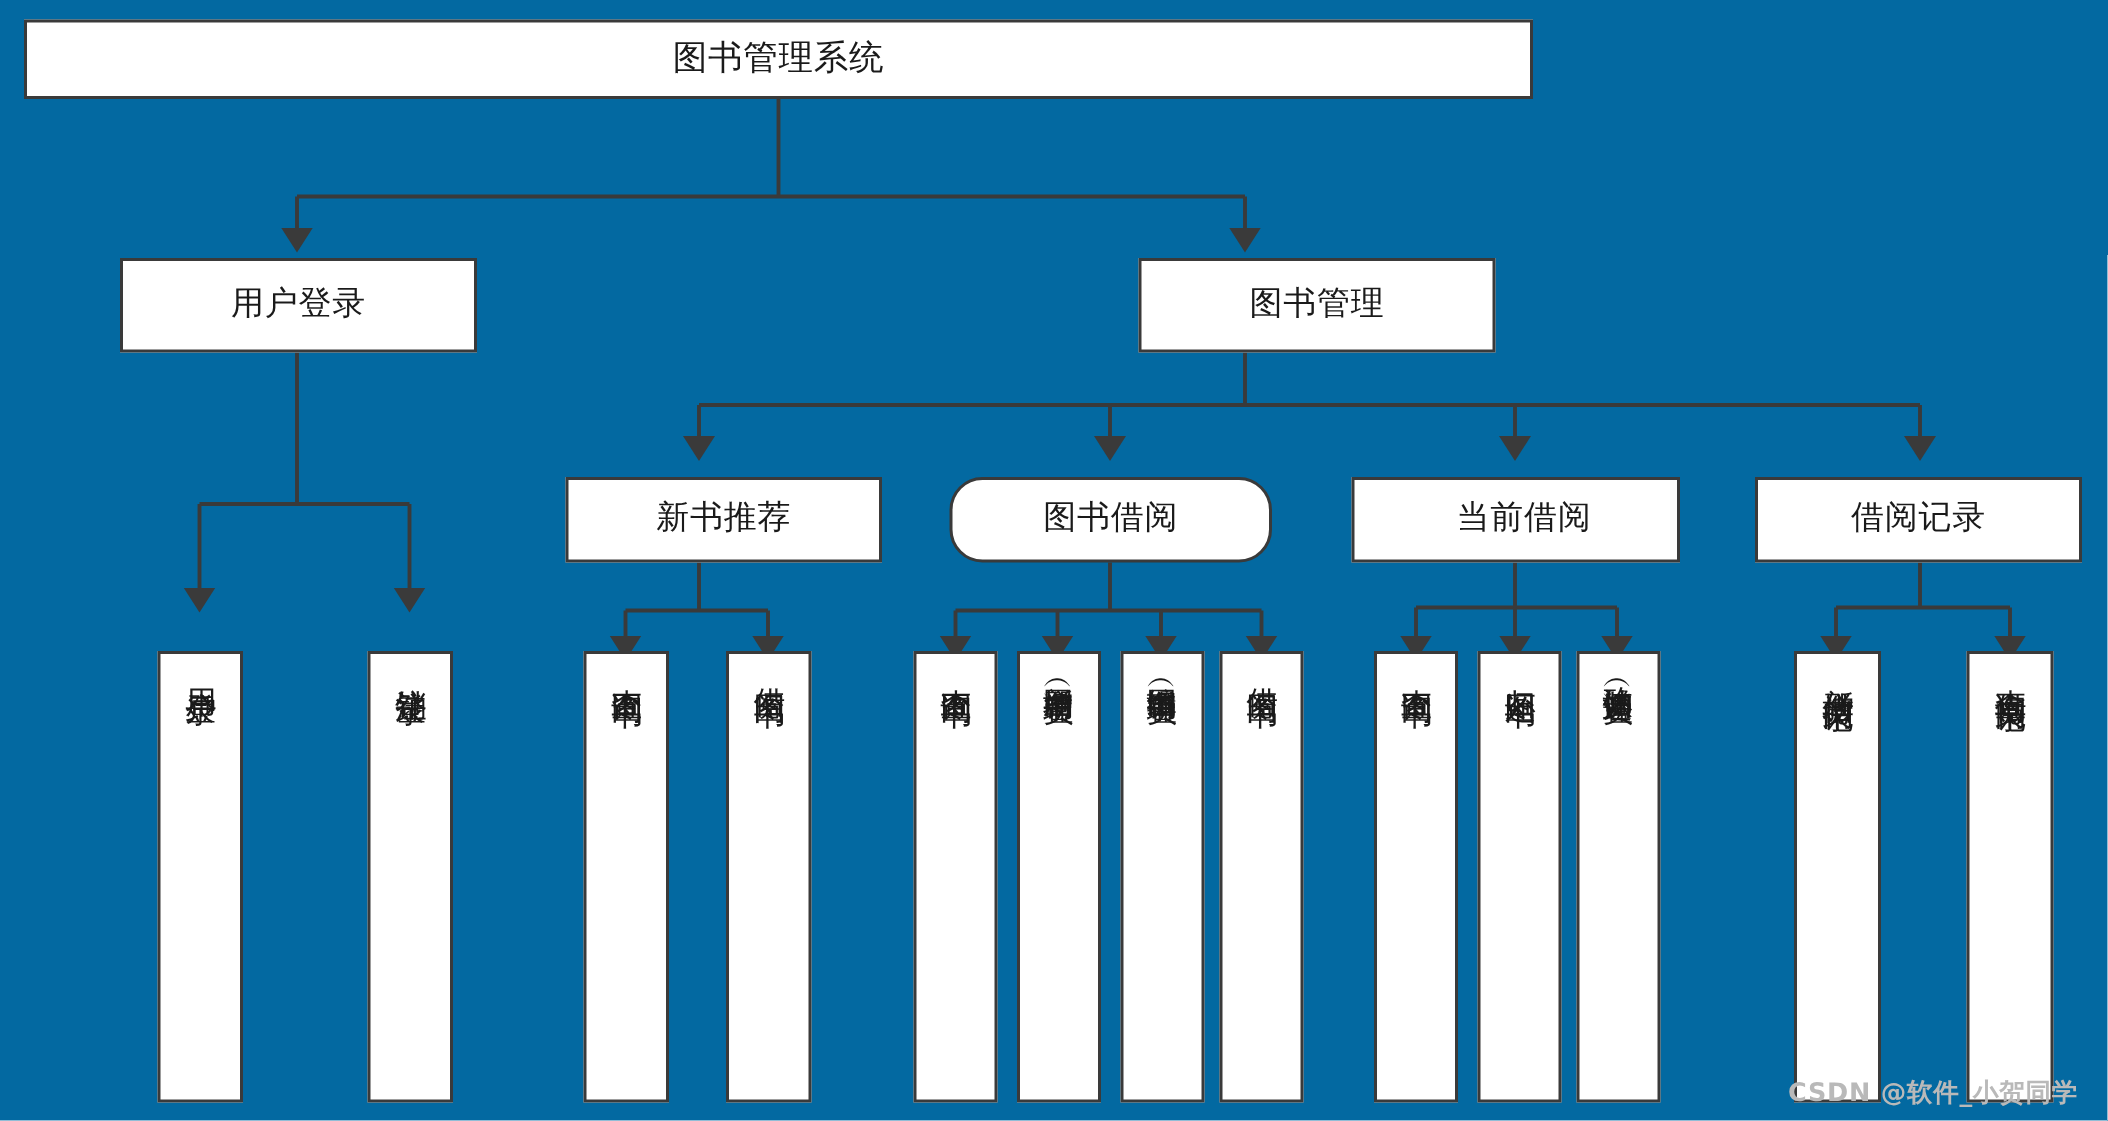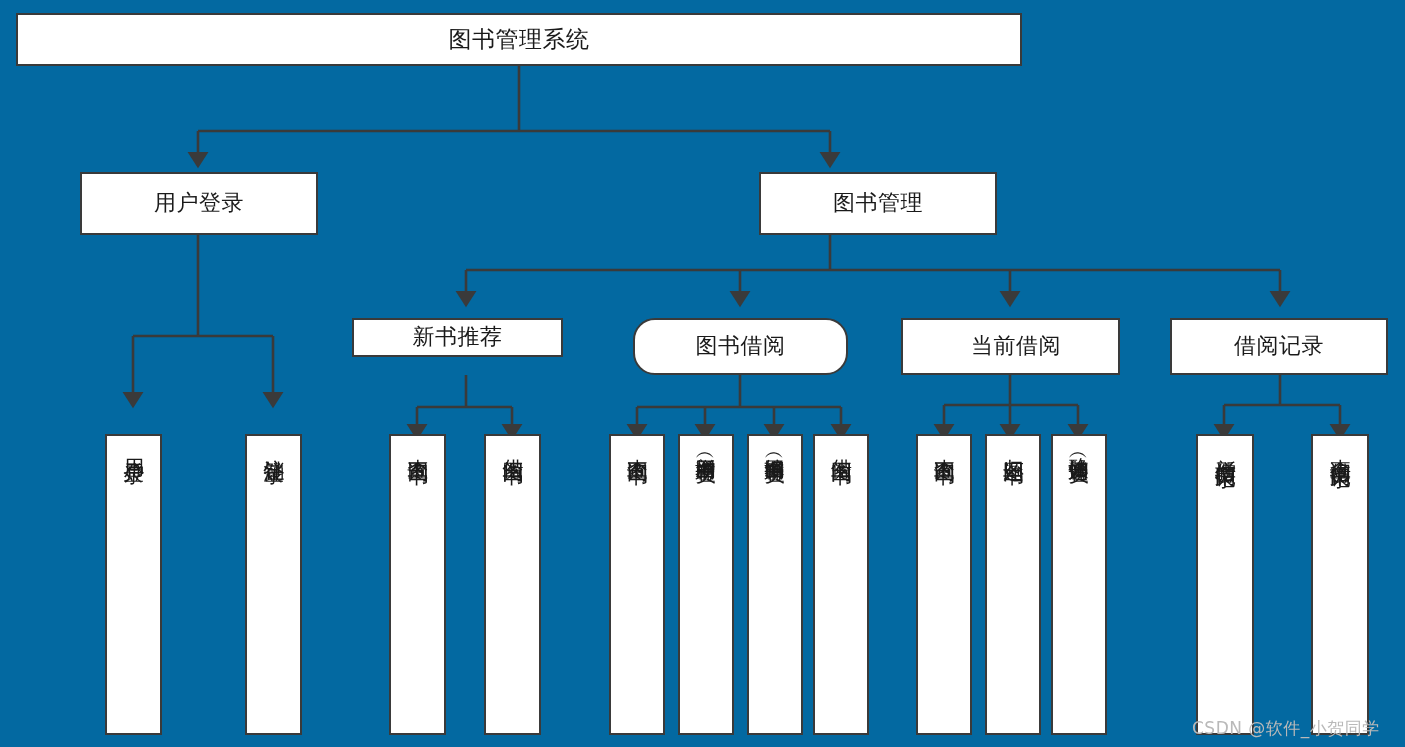--- a/index.html
+++ b/index.html
@@ -64,20 +64,21 @@
     font-size: 20px;
     letter-spacing: 1px;
   }
   .watermark {
     position: absolute;
     font-size: 17px;
     color: #b9b9b9;
     letter-spacing: 0.5px;
     white-space: nowrap;
     pointer-events: none;
+    font-weight: bold;
   }
 </style>
 </head>
 <body>
 
 <div id="diagram-canvas">
 
   <svg id="diagram-svg" viewBox="0 0 1405 747" xmlns="http://www.w3.org/2000/svg">
     <defs>
       <marker id="arrowhead" markerWidth="9" markerHeight="9" refX="3.2" refY="4.5" orient="auto" markerUnits="strokeWidth">
@@ -135,21 +136,21 @@
   </div>
 
   <div class="node horizontal" style="left:80px; top:172px; width:238px; height:63px;">
     <span class="node-label">用户登录</span>
   </div>
 
   <div class="node horizontal" style="left:711px; top:172px; width:238px; height:63px;margin-left:48px;">
     <span class="node-label">图书管理</span>
   </div>
 
-  <div class="node horizontal" style="left:352px; top:318px; width:211px; height:39px;">
+  <div class="node horizontal" style="left:377px; top:318px; width:211px; height:57px;">
     <span class="node-label">新书推荐</span>
   </div>
 
   <div class="node horizontal" style="left:633px; top:318px; width:215px; height:57px;border-radius:22px;">
     <span class="node-label">图书借阅</span>
   </div>
 
   <div class="node horizontal" style="left:901px; top:318px; width:219px; height:57px;padding-left:11px;">
     <span class="node-label">当前借阅</span>
   </div>

